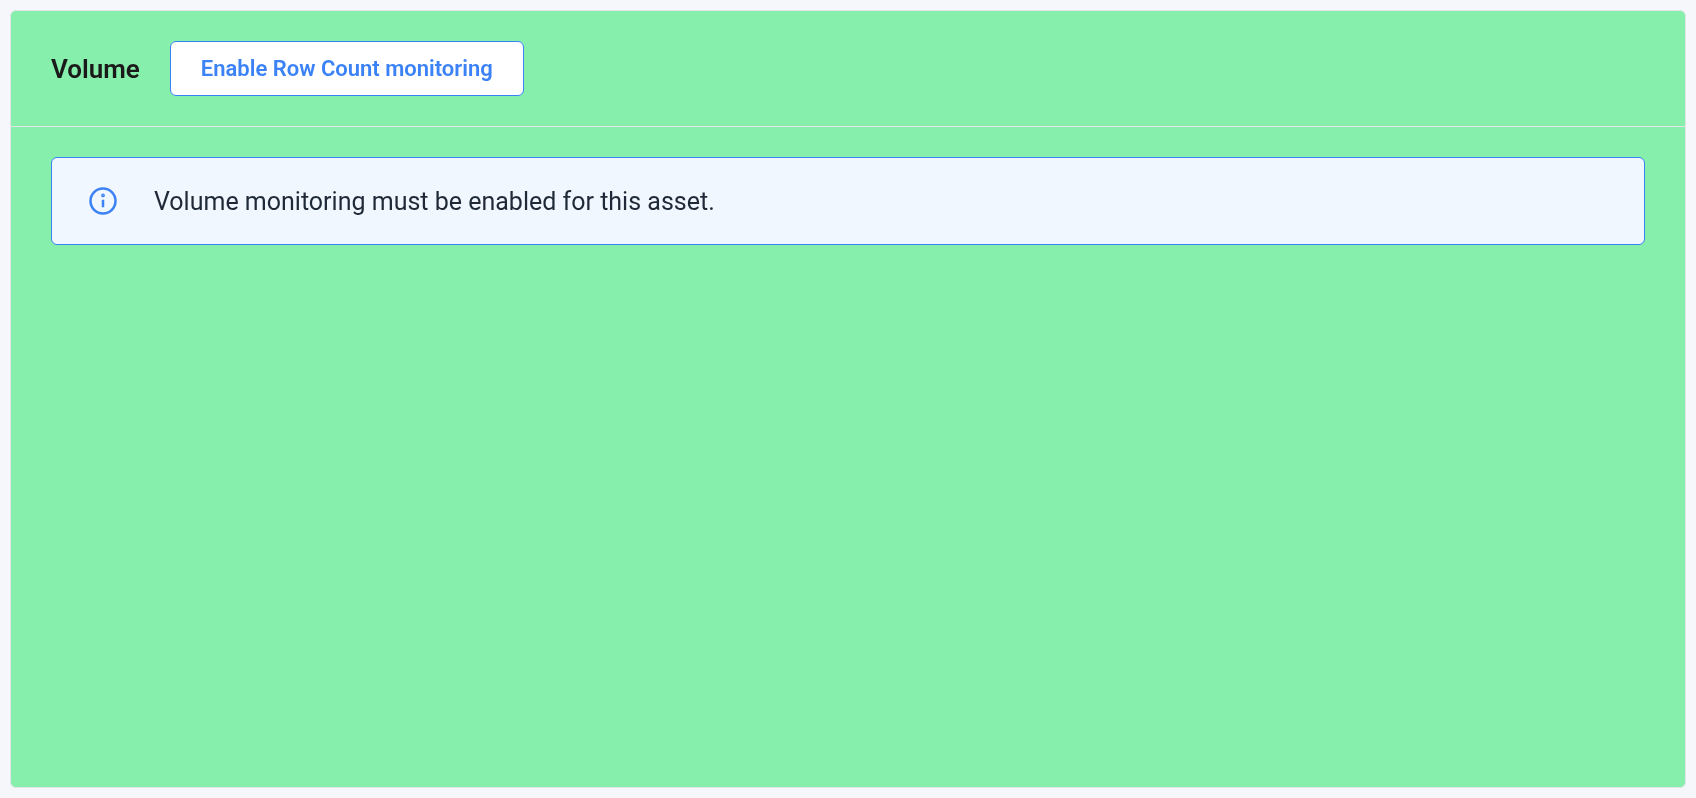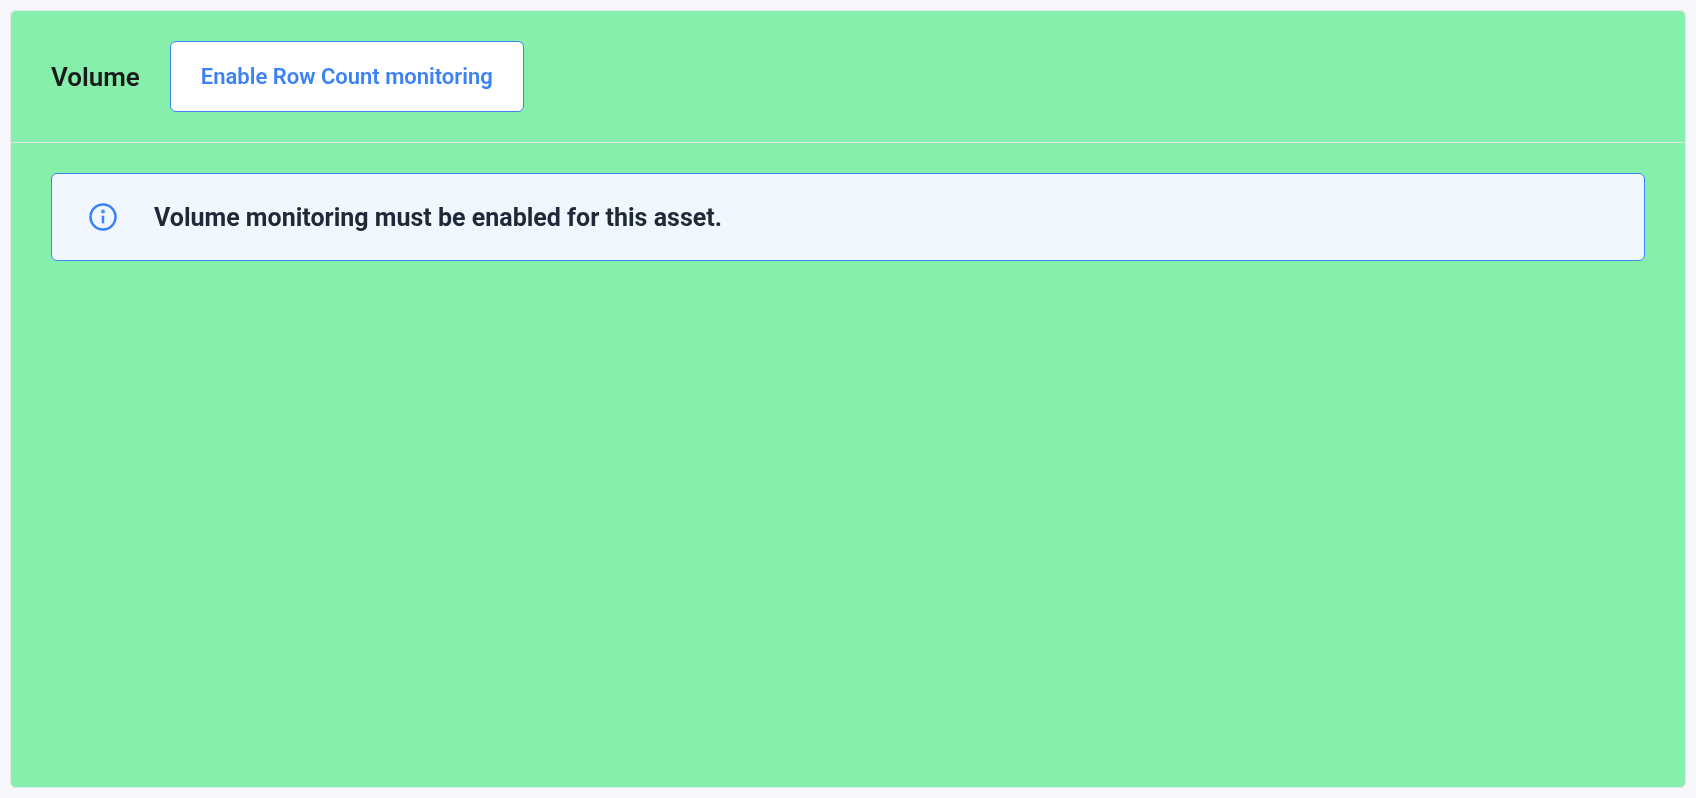--- a/index.html
+++ b/index.html
@@ -38,21 +38,21 @@
       font-weight: 600;
       color: #1a1a1a;
     }
     
     .enable-button {
       background-color: #ffffff;
       border: 1.5px solid #3b82f6;
       color: #3b82f6;
       font-size: 22px;
       font-weight: 600;
-      padding: 22px 30px;
+      padding: 14px 30px;
       border-radius: 6px;
       cursor: pointer;
       font-family: inherit;
     }
     
     .panel-body {
       padding: 30px 40px;
       flex: 1;
     }
     
@@ -74,21 +74,21 @@
     }
     
     .info-icon-wrapper svg {
       width: 30px;
       height: 30px;
     }
     
     .alert-message {
       font-size: 25px;
       color: #1f2937;
-      font-weight: 700;
+      font-weight: 400;
     }
   </style>
 </head>
 <body>
 
 <div class="panel">
   <div class="panel-header">
     <span class="panel-title">Volume</span>
     <button class="enable-button">Enable Row Count monitoring</button>
   </div>

